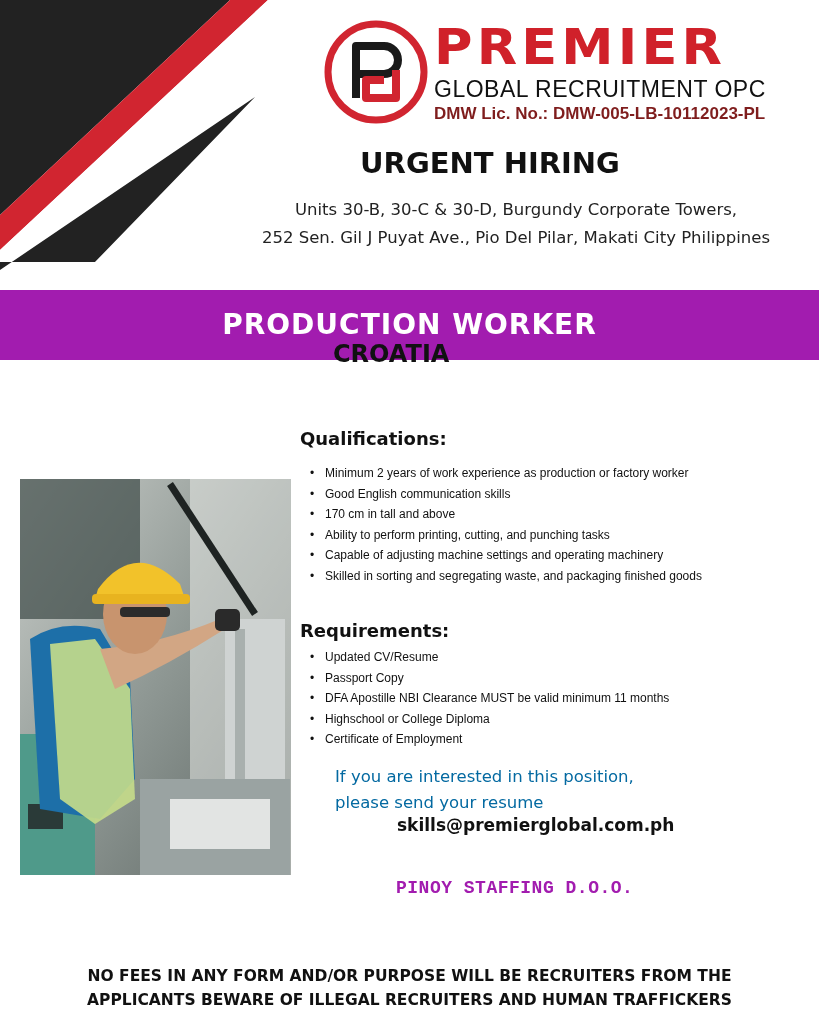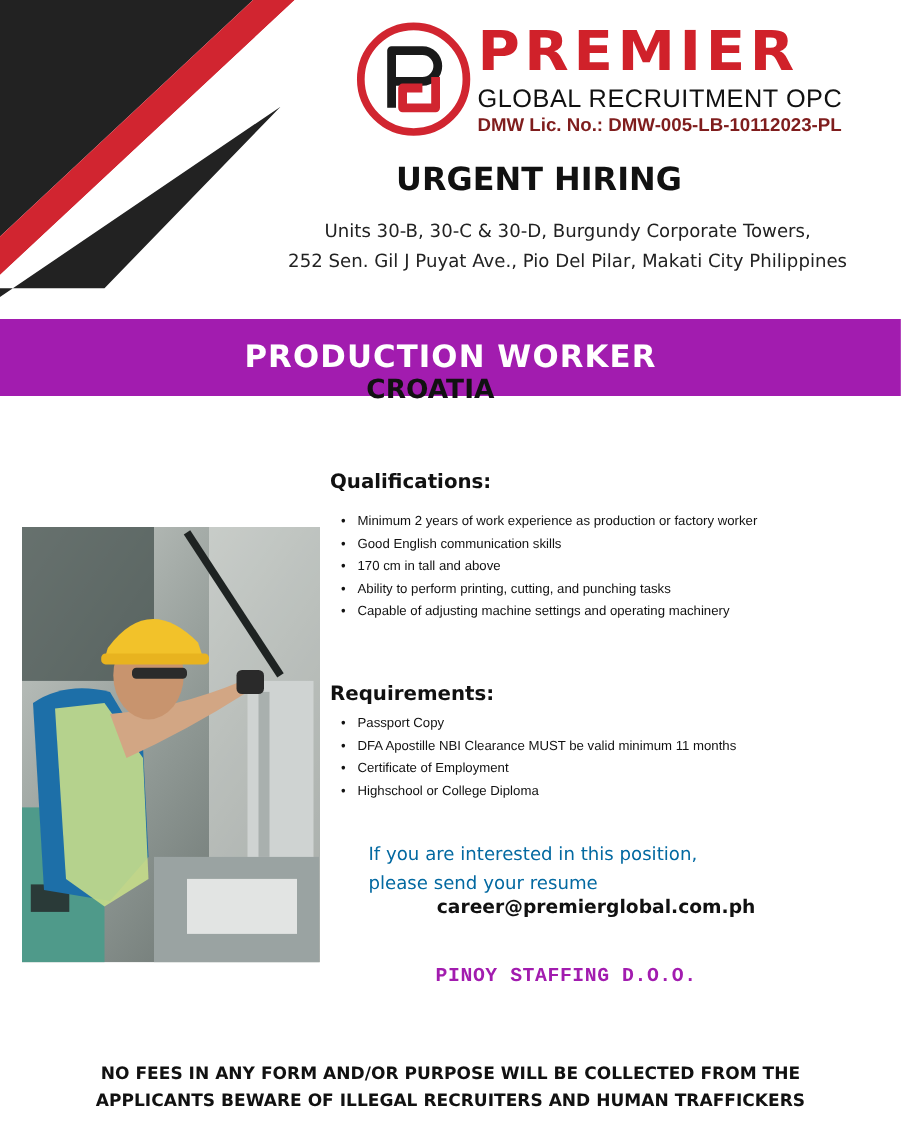--- a/index.html
+++ b/index.html
@@ -90,34 +90,36 @@
   </svg>
 </div>
 
 <div class="section-title" style="top:428px;">Qualifications:</div>
 <ul class="list" style="top:463px;">
   <li>Minimum 2 years of work experience as production or factory worker</li>
   <li>Good English communication skills</li>
   <li>170 cm in tall and above</li>
   <li>Ability to perform printing, cutting, and punching tasks</li>
   <li>Capable of adjusting machine settings and operating machinery</li>
+  <li>Skilled in sorting and segregating waste, and packaging finished goods</li>
 </ul>
 
 <div class="section-title" style="top:620px;">Requirements:</div>
 <ul class="list" style="top:647px;">
+  <li>Updated CV/Resume</li>
   <li>Passport Copy</li>
   <li>DFA Apostille NBI Clearance MUST be valid minimum 11 months</li>
+  <li>Highschool or College Diploma</li>
   <li>Certificate of Employment</li>
-  <li>Highschool or College Diploma</li>
 </ul>
 
 <div class="contact">
   <div>If you are interested in this position,</div>
   <div>please send your resume</div>
 </div>
-<a class="email" title="career@premierglobal.com.ph">career@premierglobal.com.ph</a>
+<a class="email" title="career@premierglobal.com.ph">skills@premierglobal.com.ph</a>
 
 <div class="employer">PINOY STAFFING D.O.O.</div>
 
 <div class="warning">
-  <div>NO FEES IN ANY FORM AND/OR PURPOSE WILL BE COLLECTED FROM THE</div>
+  <div>NO FEES IN ANY FORM AND/OR PURPOSE WILL BE RECRUITERS FROM THE</div>
   <div>APPLICANTS BEWARE OF ILLEGAL RECRUITERS AND HUMAN TRAFFICKERS</div>
 </div>
 
 </body></html>

